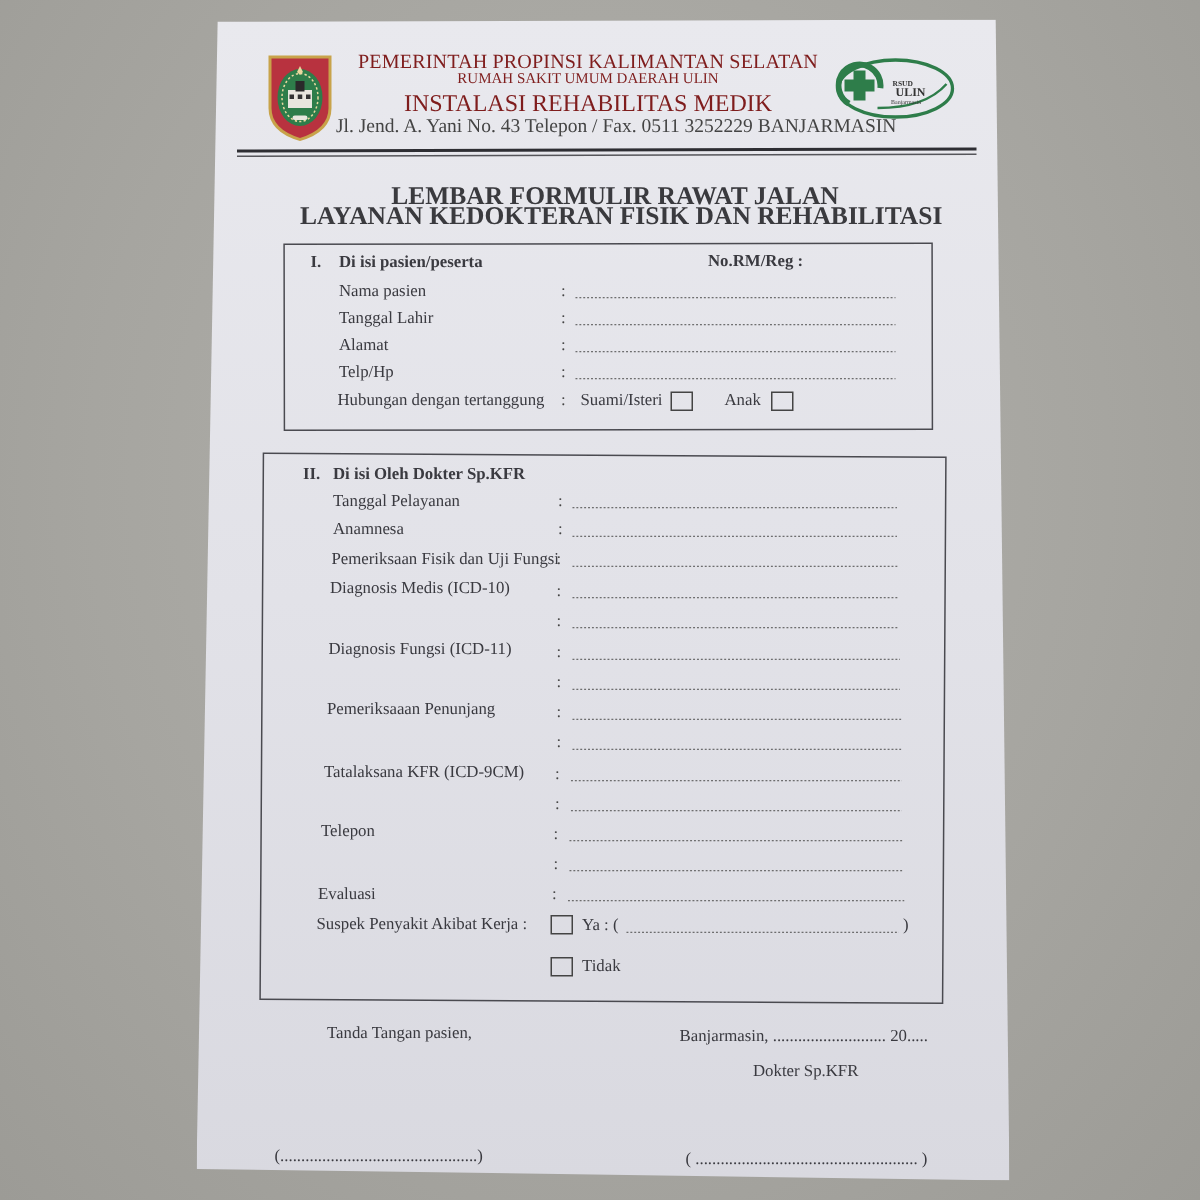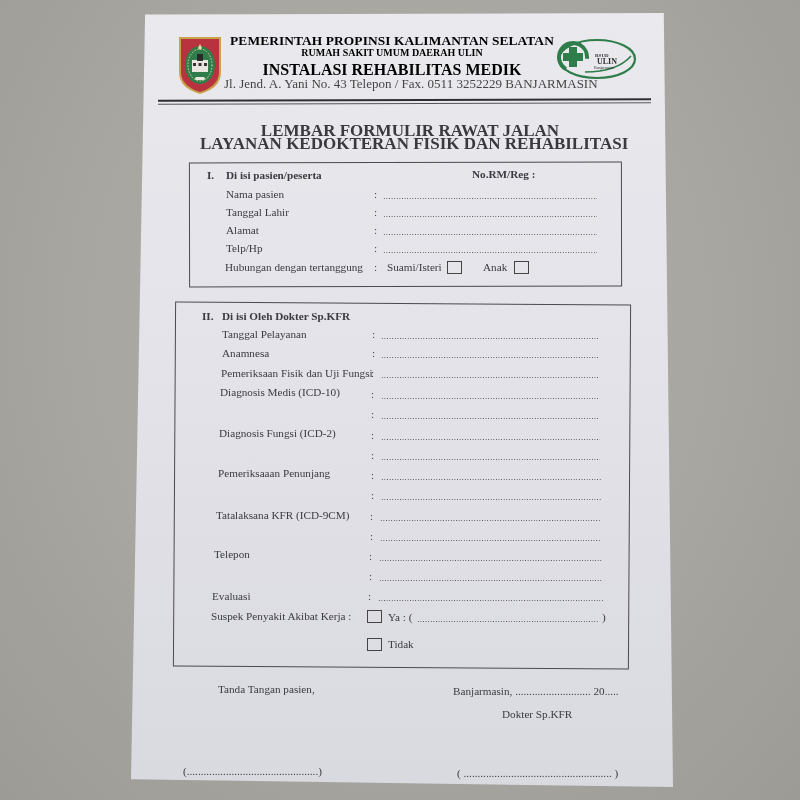--- a/index.html
+++ b/index.html
@@ -22,21 +22,21 @@
     box-shadow: 1px 2px 3px rgba(0,0,0,0.18);
     clip-path: polygon(2.6% 0.2%, 98.3% 0%, 100% 100%, 0% 99%);
   }
   .abs { position: absolute; white-space: nowrap; }
   .logo-left {
     position: absolute; left: 178px; top: 36px; width: 44px; height: 59px;
   }
   .logo-right {
     position: absolute; left: 557px; top: 38px; width: 80px; height: 42px;
   }
-  .hdr { text-align: center; font-weight: bold; color: #000000; }
+  .hdr { text-align: center; font-weight: normal; color: #7f1d1d; }
   .hdr1 { left: 224px; width: 336px; top: 33px; font-size: 13.4px; letter-spacing: 0.1px; }
   .hdr2 { left: 224px; width: 336px; top: 47px; font-size: 10px; }
   .hdr3 { left: 224px; width: 336px; top: 61px; font-size: 16px; }
   .hdr4 { left: 224px; width: 336px; top: 76px; font-size: 13px; font-weight: normal; color: #444; }
   .rule1 { position: absolute; left: 158px; top: 99px; width: 493px; height: 2px; background: #2e2e33; transform: rotate(-0.15deg); }
   .rule2 { position: absolute; left: 158px; top: 103px; width: 493px; height: 1px; background: #55555a; transform: rotate(-0.15deg); }
   .title { left: 200px; width: 420px; text-align: center; font-weight: bold; font-size: 17px; color: #3a3a3e; }
   .box {
     position: absolute; border: 1.2px solid #4a4a50;
   }
@@ -140,21 +140,21 @@
 <div class="abs colon" style="left:371px;top:367px">:</div>
 <div class="dots" style="left:381px;top:377px;width:218px"></div>
 
 <div class="abs lbl" style="left:220px;top:386px">Diagnosis Medis (ICD-10)</div>
 <div class="abs colon" style="left:371px;top:388px">:</div>
 <div class="dots" style="left:381px;top:398px;width:218px"></div>
 
 <div class="abs colon" style="left:371px;top:408px">:</div>
 <div class="dots" style="left:381px;top:418px;width:218px"></div>
 
-<div class="abs lbl" style="left:219px;top:427px">Diagnosis Fungsi (ICD-2)</div>
+<div class="abs lbl" style="left:219px;top:427px">Diagnosis Fungsi (ICD-11)</div>
 <div class="abs colon" style="left:371px;top:429px">:</div>
 <div class="dots" style="left:381px;top:439px;width:219px"></div>
 
 <div class="abs colon" style="left:371px;top:449px">:</div>
 <div class="dots" style="left:381px;top:459px;width:219px"></div>
 
 <div class="abs lbl" style="left:218px;top:467px">Pemeriksaaan Penunjang</div>
 <div class="abs colon" style="left:371px;top:469px">:</div>
 <div class="dots" style="left:381px;top:479px;width:220px"></div>
 

